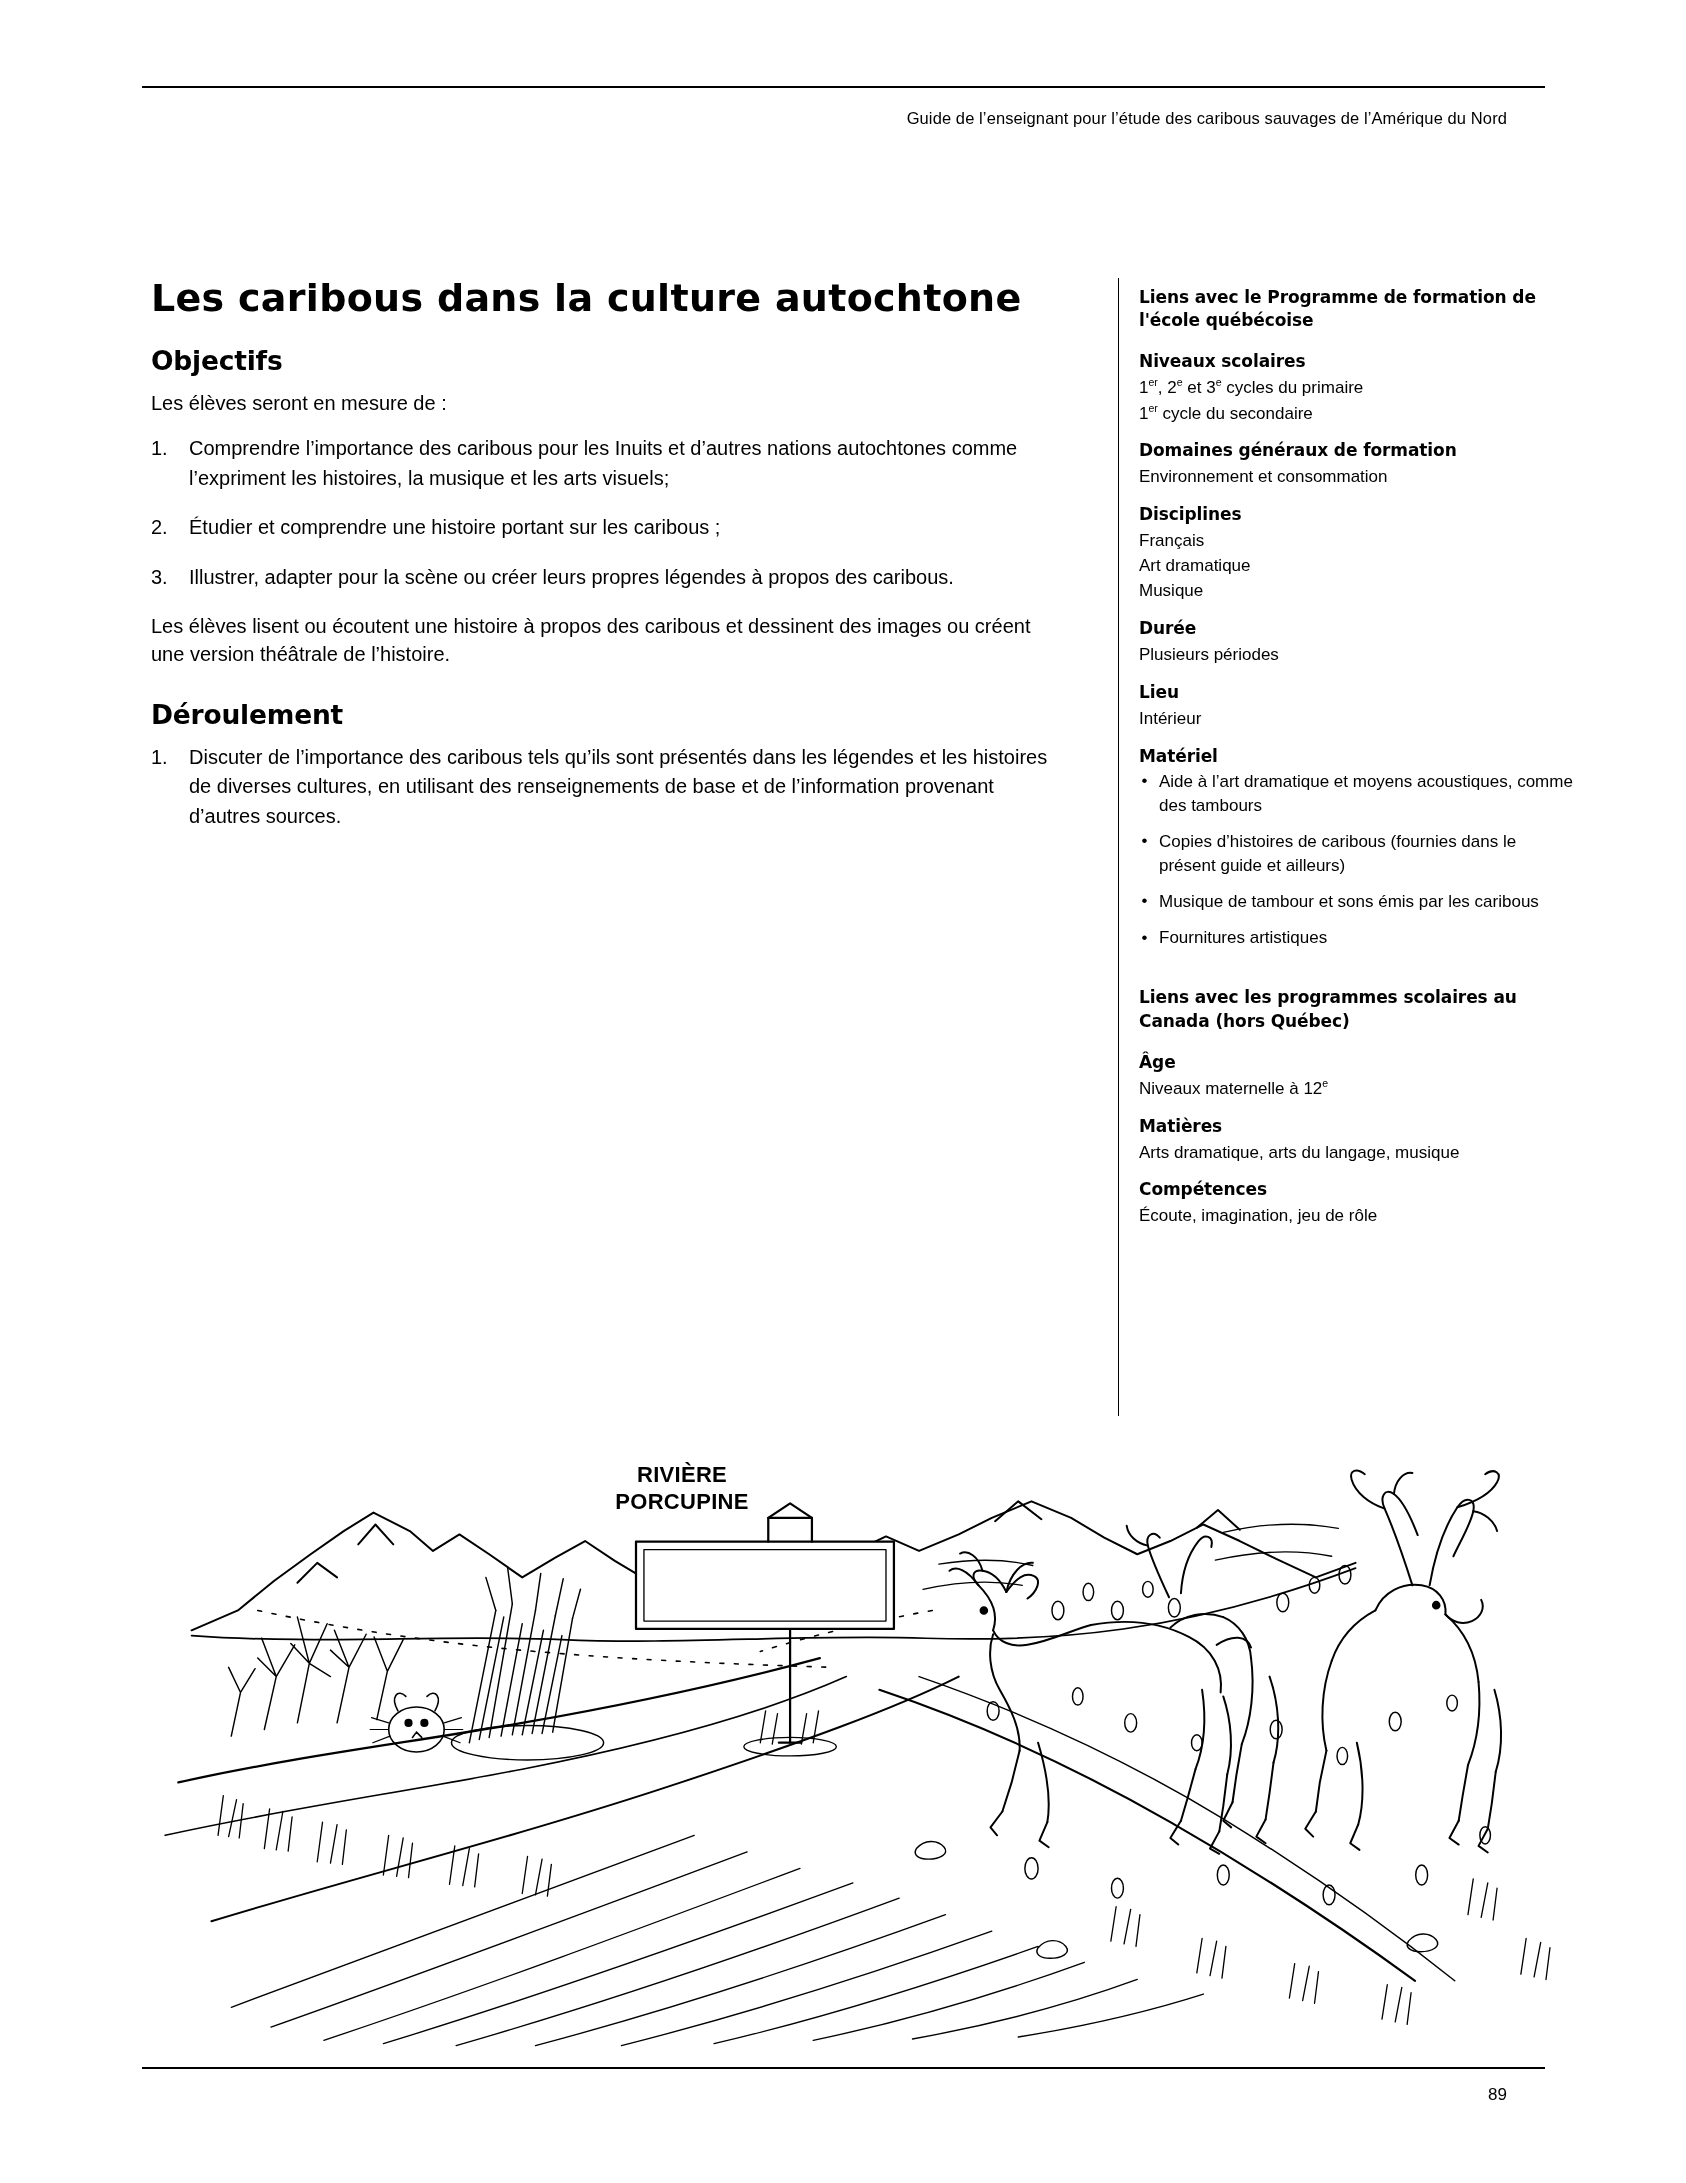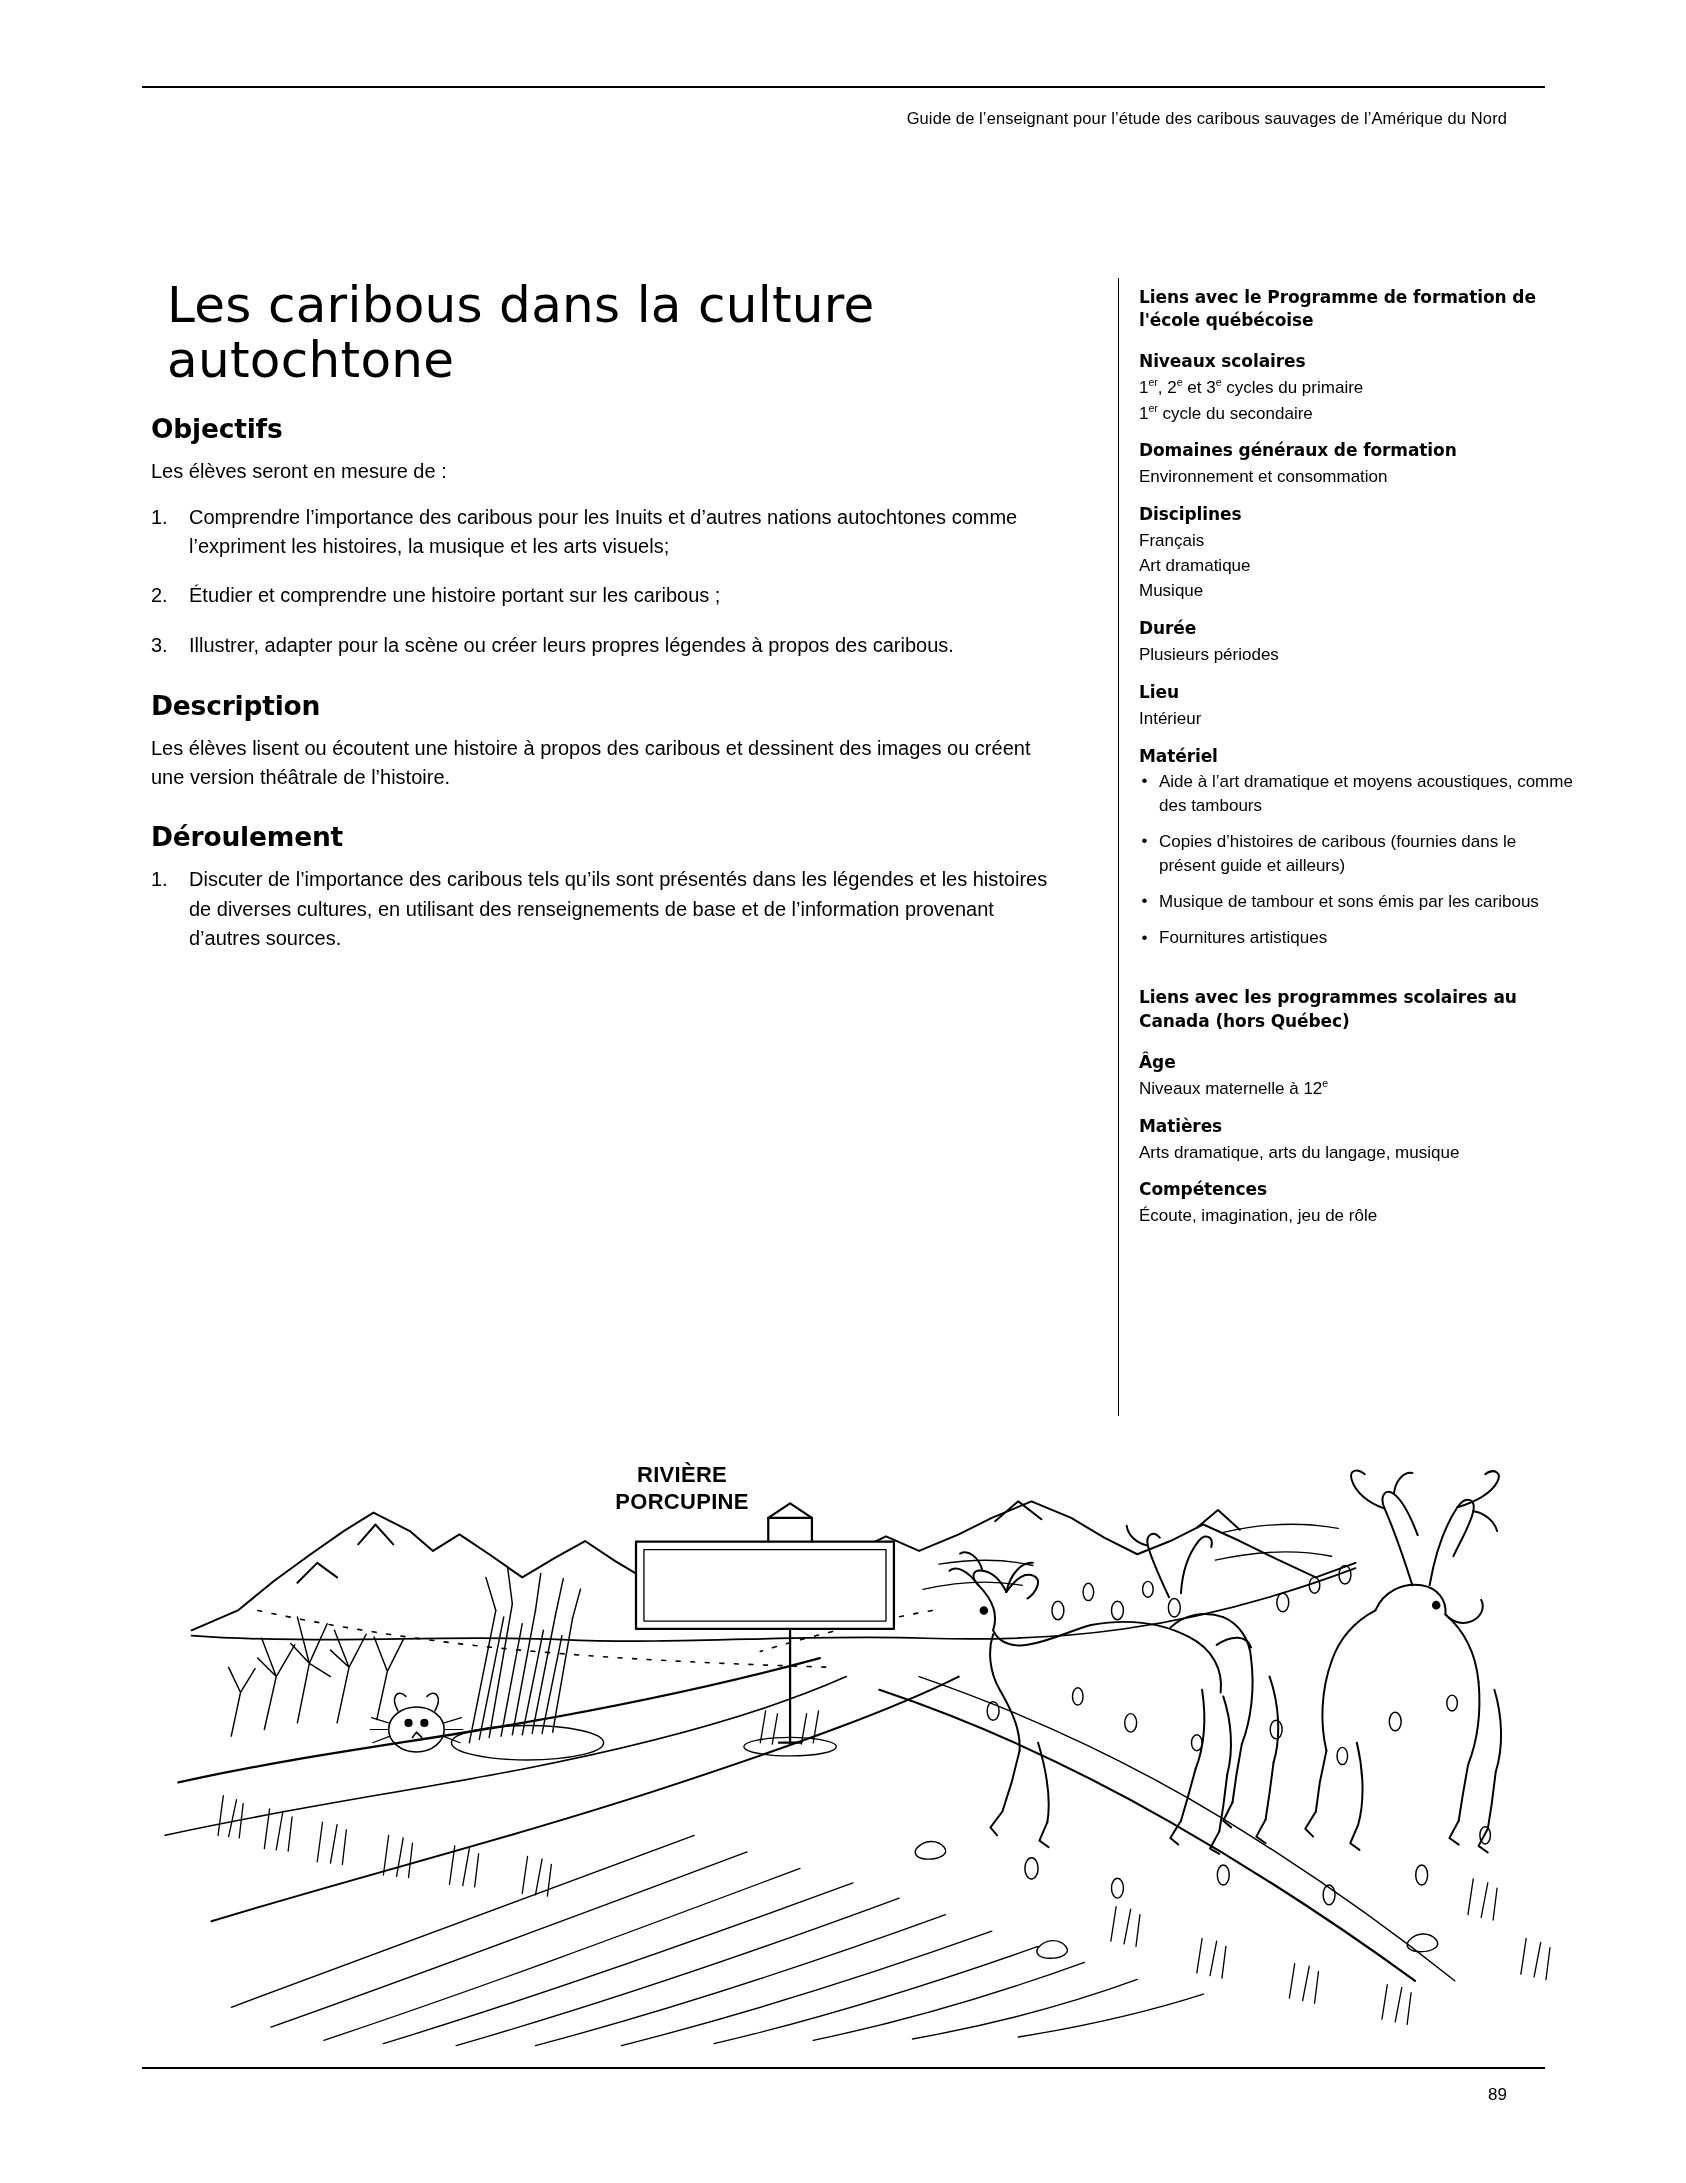--- a/index.html
+++ b/index.html
@@ -64,24 +64,24 @@
 
   
   .main-col {
     position: absolute;
     left: 151px;
     top: 278px;
     width: 906px;
   }
   .doc-title {
     font-family: "DejaVu Sans", sans-serif;
-    font-size: 50px;
-    font-weight: normal;
+    font-size: 38px;
+    font-weight: bold;
     letter-spacing: 0.3px;
-    margin: 0 0 25px 16px;
+    margin: 0 0 25px 0;
     line-height: 1.1;
   }
   h2.section-head {
     font-family: "DejaVu Sans", sans-serif;
     font-size: 26.5px;
     font-weight: bold;
     margin: 0 0 13.2px 0;
     letter-spacing: -0.2px;
   }
   h2.section-head.spaced { margin-top: 30px; }
@@ -216,21 +216,20 @@
       <li>
         <span class="marker">2.</span>
         <span>Étudier et comprendre une histoire portant sur les caribous ;</span>
       </li>
       <li>
         <span class="marker">3.</span>
         <span>Illustrer, adapter pour la scène ou créer leurs propres légendes à propos des caribous.</span>
       </li>
     </ol>
 
-    <h2 class="section-head spaced">Description</h2>
     <p class="body-text">Les élèves lisent ou écoutent une histoire à propos des caribous et dessinent des images ou créent une version théâtrale de l’histoire.</p>
 
     <h2 class="section-head spaced">Déroulement</h2>
     <ol class="num-list">
       <li>
         <span class="marker">1.</span>
         <span>Discuter de l’importance des caribous tels qu’ils sont présentés dans les légendes et les histoires de diverses cultures, en utilisant des renseignements de base et de l’information provenant d’autres sources.</span>
       </li>
     </ol>
   </div>

